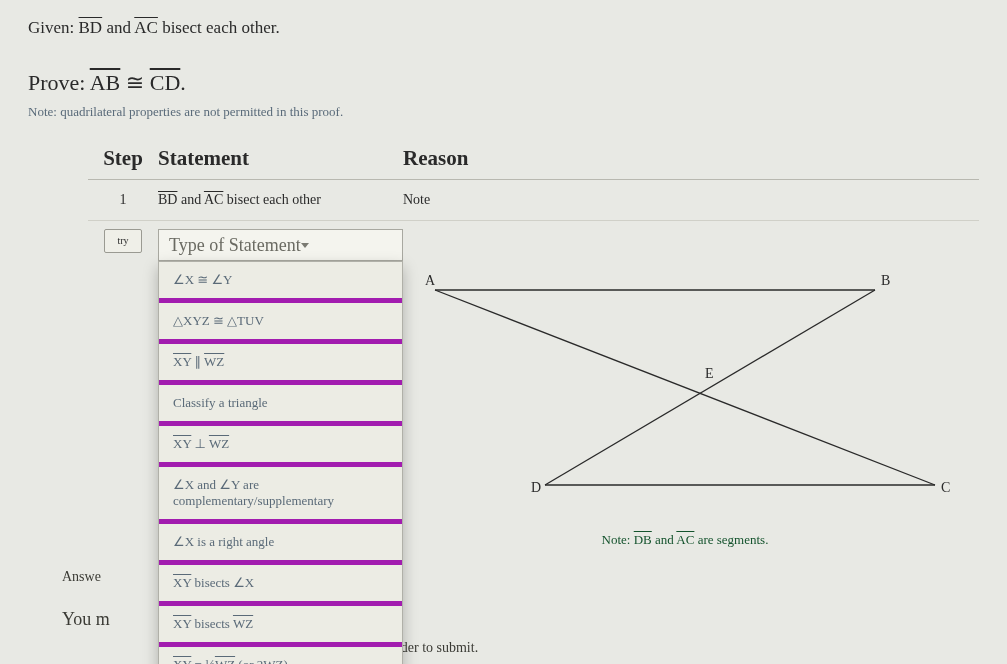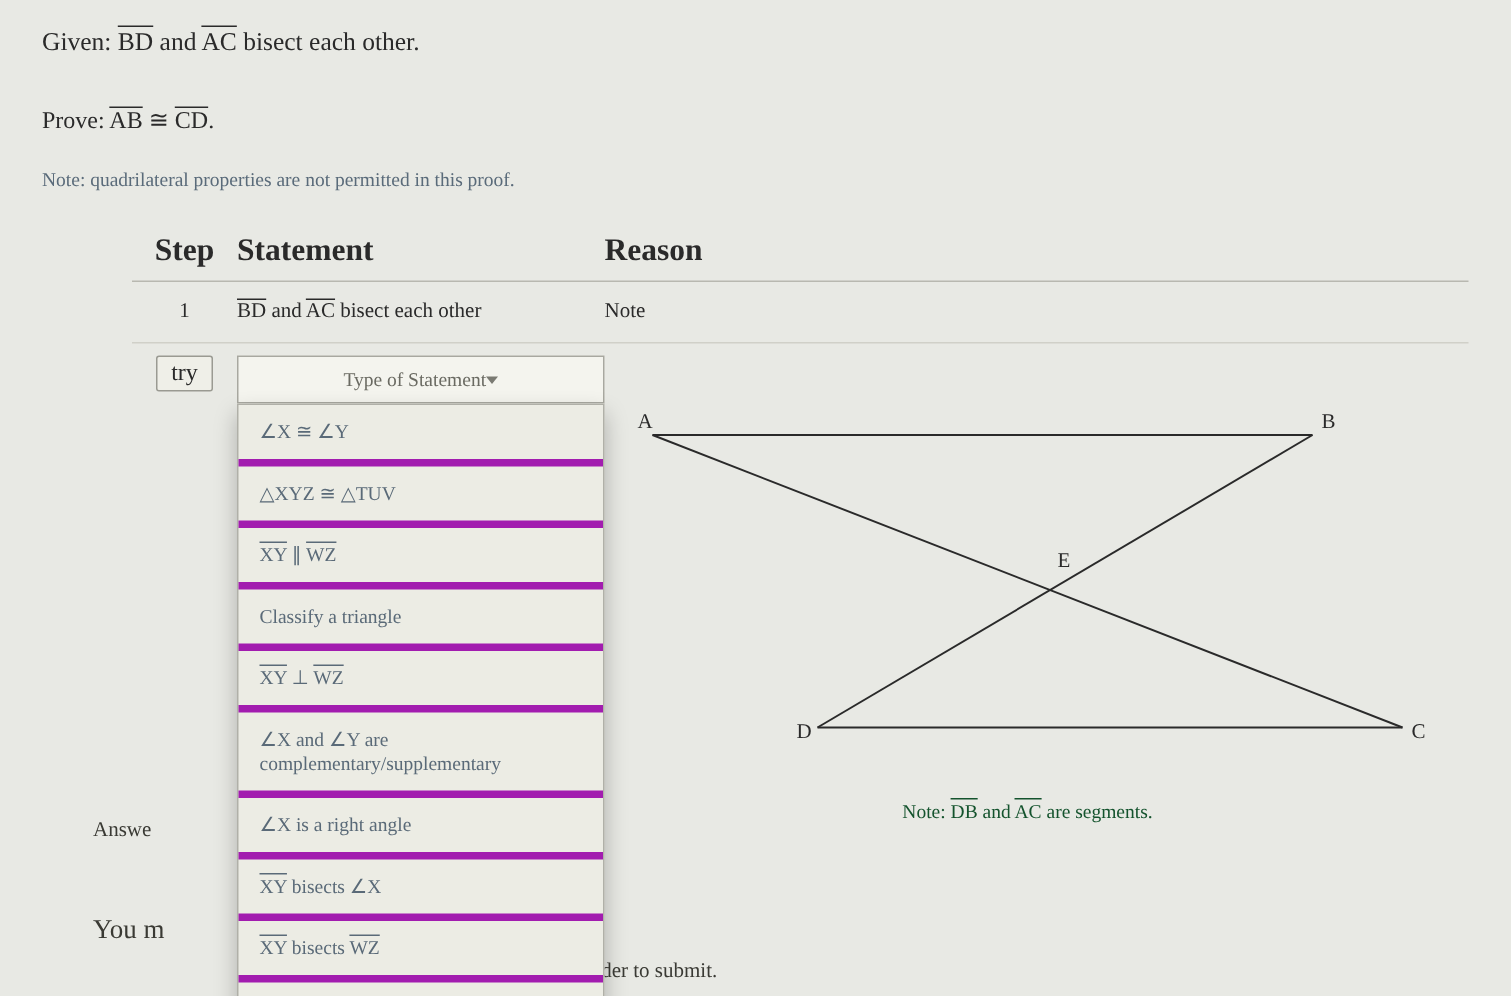--- a/index.html
+++ b/index.html
@@ -8,21 +8,21 @@
     background: #e8e9e4;
     color: #2a2a2a;
     width: 1007px;
     height: 664px;
     overflow: hidden;
     position: relative;
     padding: 18px 28px;
   }
   .ov { text-decoration: overline; }
   .given-line { font-size: 17px; margin-bottom: 32px; }
-  .prove-line { font-size: 16px; margin-bottom: 22px; }
+  .prove-line { font-size: 22px; margin-bottom: 8px; }
   .note-line { font-size: 13px; color: #5a6b7a; margin-bottom: 16px; }
   .proof-area { margin-left: 60px; }
   .table-head {
     display: flex;
     border-bottom: 1px solid #b8b8b0;
     padding: 10px 0 8px 0;
     font-weight: bold;
     font-size: 21px;
   }
   .col-step { width: 70px; text-align: center; }
@@ -32,38 +32,38 @@
     display: flex;
     border-bottom: 1px solid #d0d0c8;
     padding: 12px 0;
     font-size: 14px;
   }
   .try-row { display: flex; align-items: flex-start; padding-top: 8px; }
   .try-btn {
     width: 38px; height: 24px;
     border: 1px solid #9a9a92;
     background: #efefe8;
-    font-size: 16px;
+    font-size: 10px;
     text-align: center;
     line-height: 22px;
     margin: 0 16px;
     border-radius: 2px;
   }
   .dropdown-wrap { position: relative; width: 245px; }
   .dropdown-input {
     width: 100%;
     height: 32px;
     border: 1px solid #a8a8a0;
     background: #f4f4ee;
     padding: 0 10px;
-    font-size: 13px;
+    font-size: 18px;
     color: #6a6a62;
     display: flex;
     align-items: center;
-    justify-content: center;
+    justify-content: flex-start;
   }
   .caret {
     width: 0; height: 0;
     border-left: 4px solid transparent;
     border-right: 4px solid transparent;
     border-top: 5px solid #7a7a72;
   }
   .dropdown-menu {
     position: absolute;
     top: 32px; left: 0;
@@ -82,21 +82,21 @@
   .dd-item:first-child { border-top: none; }
   .figure-area {
     position: absolute;
     left: 405px;
     top: 260px;
     width: 560px;
   }
   .answe-label {
     position: absolute;
     left: 62px;
-    top: 546px;
+    top: 569px;
     font-size: 14px;
     color: #3a3a34;
   }
   .youm-label {
     position: absolute;
     left: 62px;
     top: 609px;
     font-size: 18px;
     color: #3a3a34;
   }

